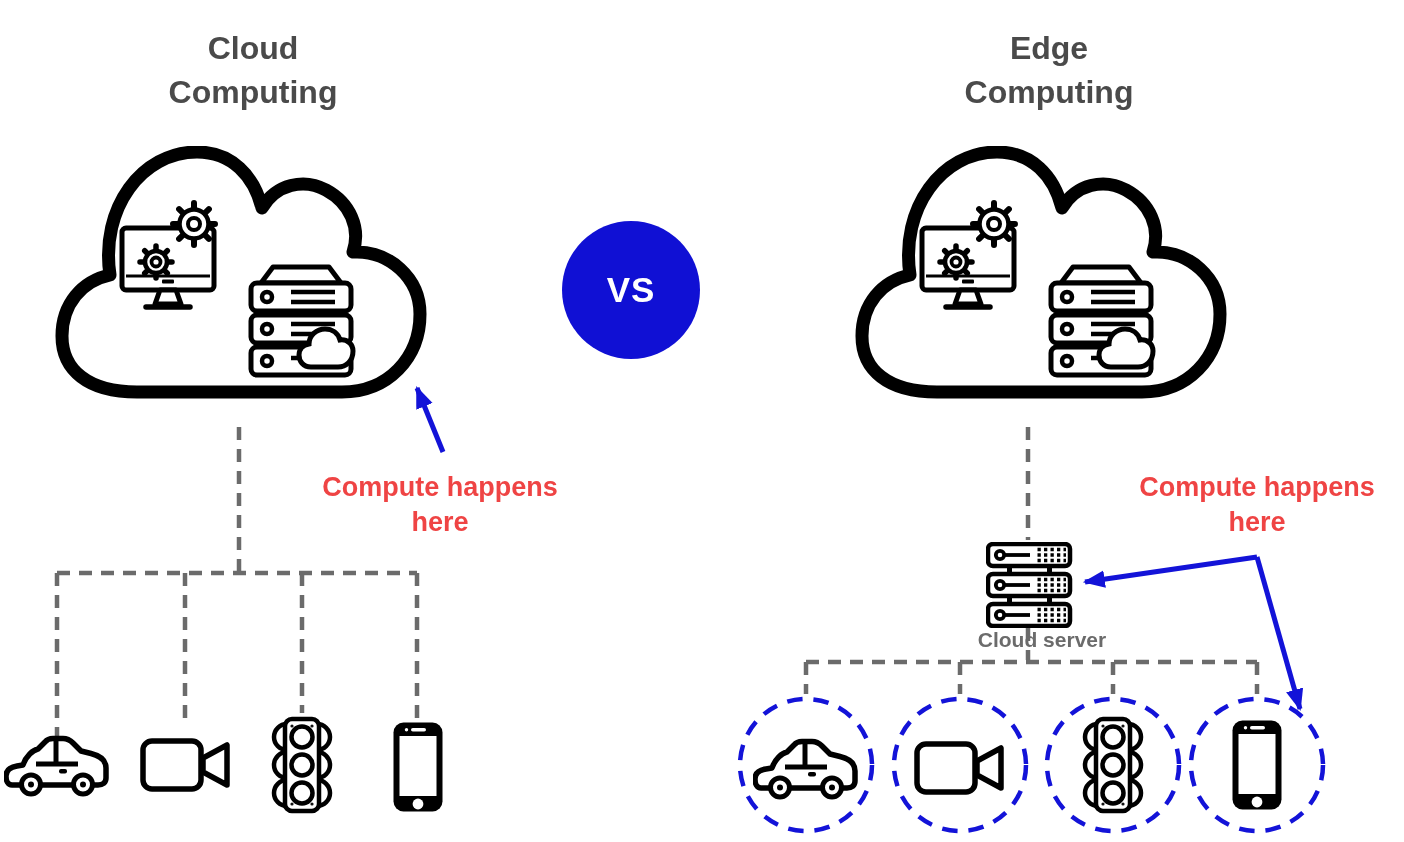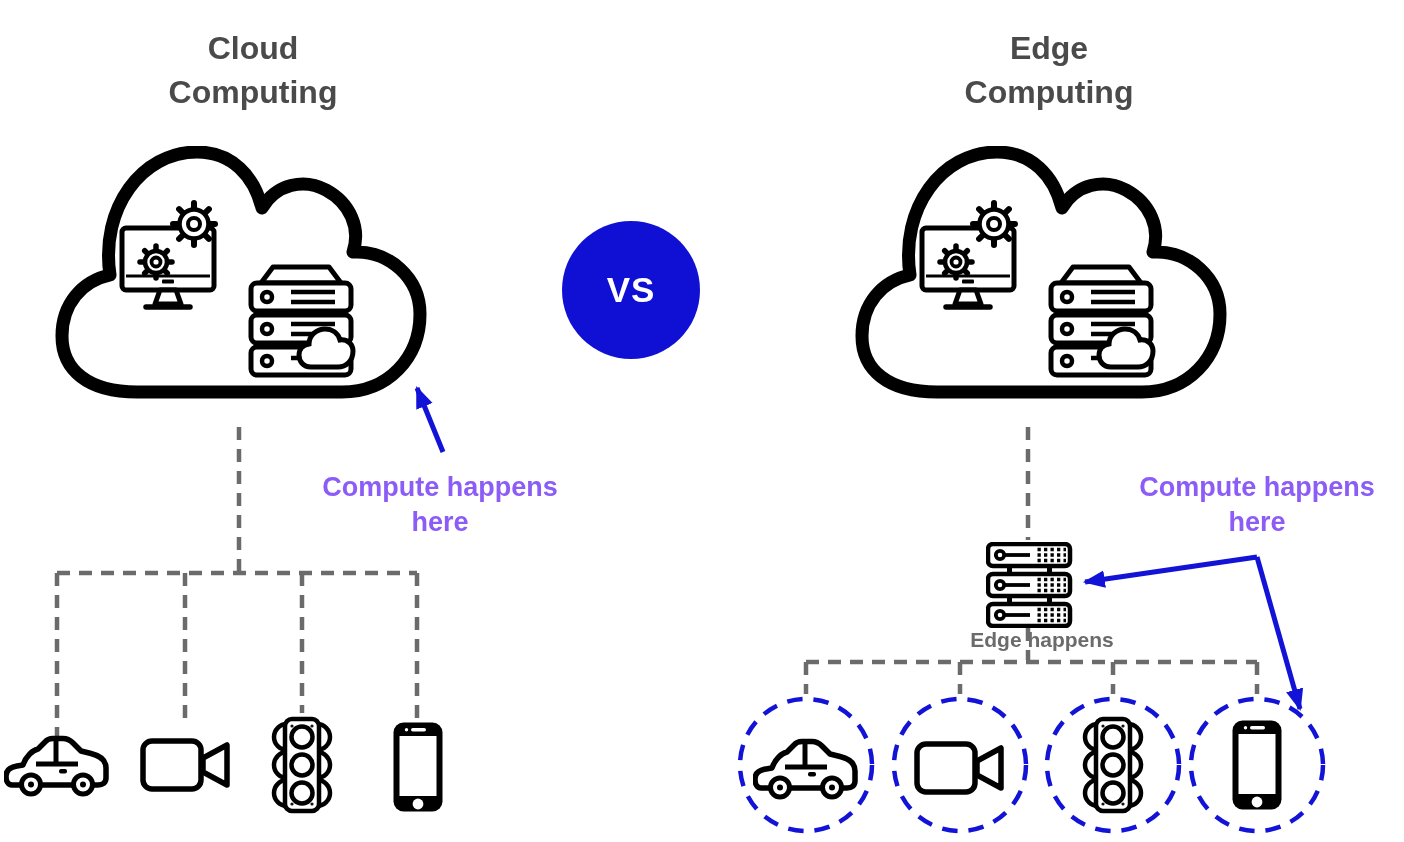--- a/index.html
+++ b/index.html
@@ -2,21 +2,21 @@
 <html><head>
 <meta charset="utf-8">
 <style>
   html,body{margin:0;padding:0;background:#fff;}
   .canvas{position:relative;width:1404px;height:842px;background:#ffffff;overflow:hidden;
           font-family:"Liberation Sans", sans-serif;}
   .overlay{position:absolute;left:0;top:0;z-index:1;}
   .icon{position:absolute;z-index:2;}
   .title{position:absolute;z-index:3;width:304px;text-align:center;color:#4a4a4a;
          font-weight:bold;font-size:32px;line-height:44px;}
-  .annotation{position:absolute;z-index:3;width:304px;text-align:center;color:#8b5cf6;
+  .annotation{position:absolute;z-index:3;width:304px;text-align:center;color:#ef4444;
          font-weight:bold;font-size:27px;line-height:35px;}
   .vs-badge{position:absolute;z-index:3;left:562px;top:221px;width:138px;height:138px;
          border-radius:50%;background:#1010d4;display:flex;align-items:center;justify-content:center;
          color:#ffffff;font-weight:bold;font-size:35px;letter-spacing:1px;}
   .edge-label{position:absolute;z-index:3;left:942px;top:628px;width:200px;text-align:center;
          color:#6b6b6b;font-weight:bold;font-size:21px;}
 </style>
 </head>
 <body>
 
@@ -71,21 +71,21 @@
 
   <div class="annotation" style="left:288px;top:470px;">
     <div>Compute happens</div>
     <div>here</div>
   </div>
   <div class="annotation" style="left:1105px;top:470px;">
     <div>Compute happens</div>
     <div>here</div>
   </div>
 
-  <div class="edge-label">Edge happens</div>
+  <div class="edge-label">Cloud server</div>
 
   <svg class="icon" style="left:42px;top:146px;" width="386" height="256" viewBox="0 0 386 256">
     <path d="M95 246C46 246 20 224 20 190C20 158 40 135 68 129C58 62 100 6 155 6C190 6 212 30 220 62C234 38 262 32 284 44C308 57 319 82 311 106C347 104 378 132 378 168C378 212 346 246 300 246Z" fill="#fff" stroke="#000" stroke-width="13" stroke-linejoin="round"></path>
     <g transform="translate(80,52)">
       <rect x="0" y="30" width="92" height="62" rx="4" fill="#fff" stroke="#000" stroke-width="5"></rect>
       <line x1="4" y1="78" x2="88" y2="78" stroke="#000" stroke-width="3"></line>
       <rect x="40" y="81.5" width="12" height="4" rx="1" fill="#000"></rect>
       <polygon points="38,92 54,92 59,106 33,106" fill="#fff" stroke="#000" stroke-width="5" stroke-linejoin="round"></polygon>
       <line x1="24" y1="109" x2="68" y2="109" stroke="#000" stroke-width="5.5" stroke-linecap="round"></line>
       <path d="M84 26H93M72 38V47M60 26H51M72 14V5M80.5 34.5L86.9 40.9M63.5 34.5L57.1 40.9M63.5 17.5L57.1 11.1M80.5 17.5L86.9 11.1" stroke="#000" stroke-width="6" stroke-linecap="round" fill="none"></path>

